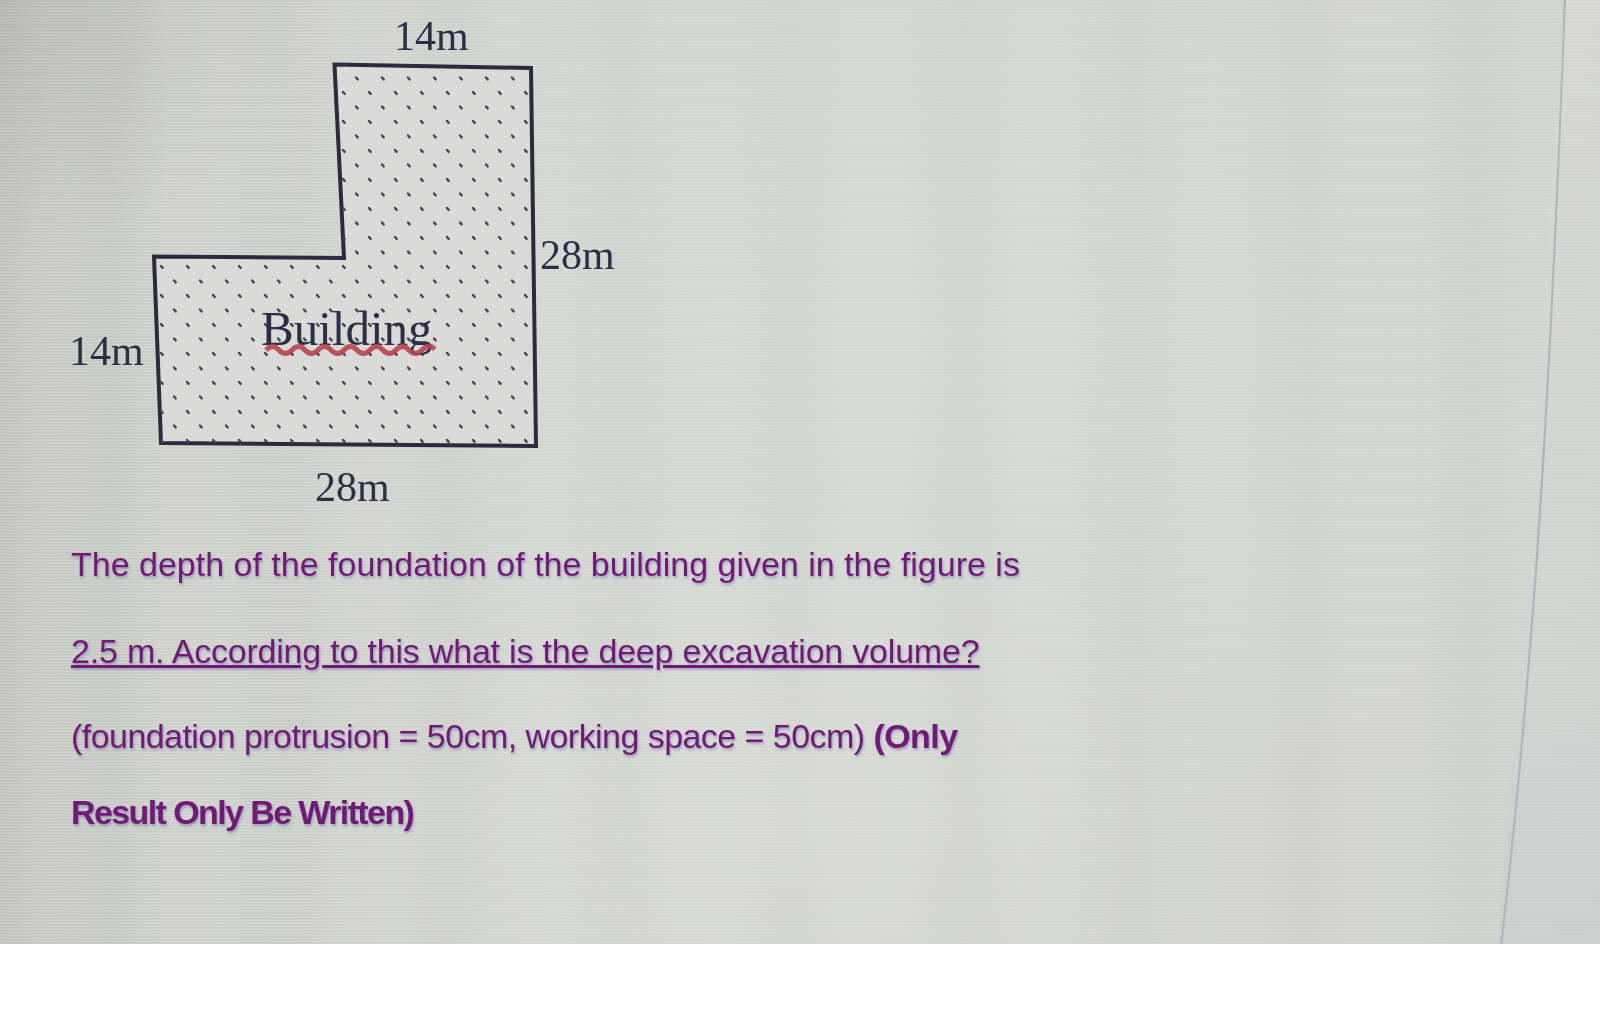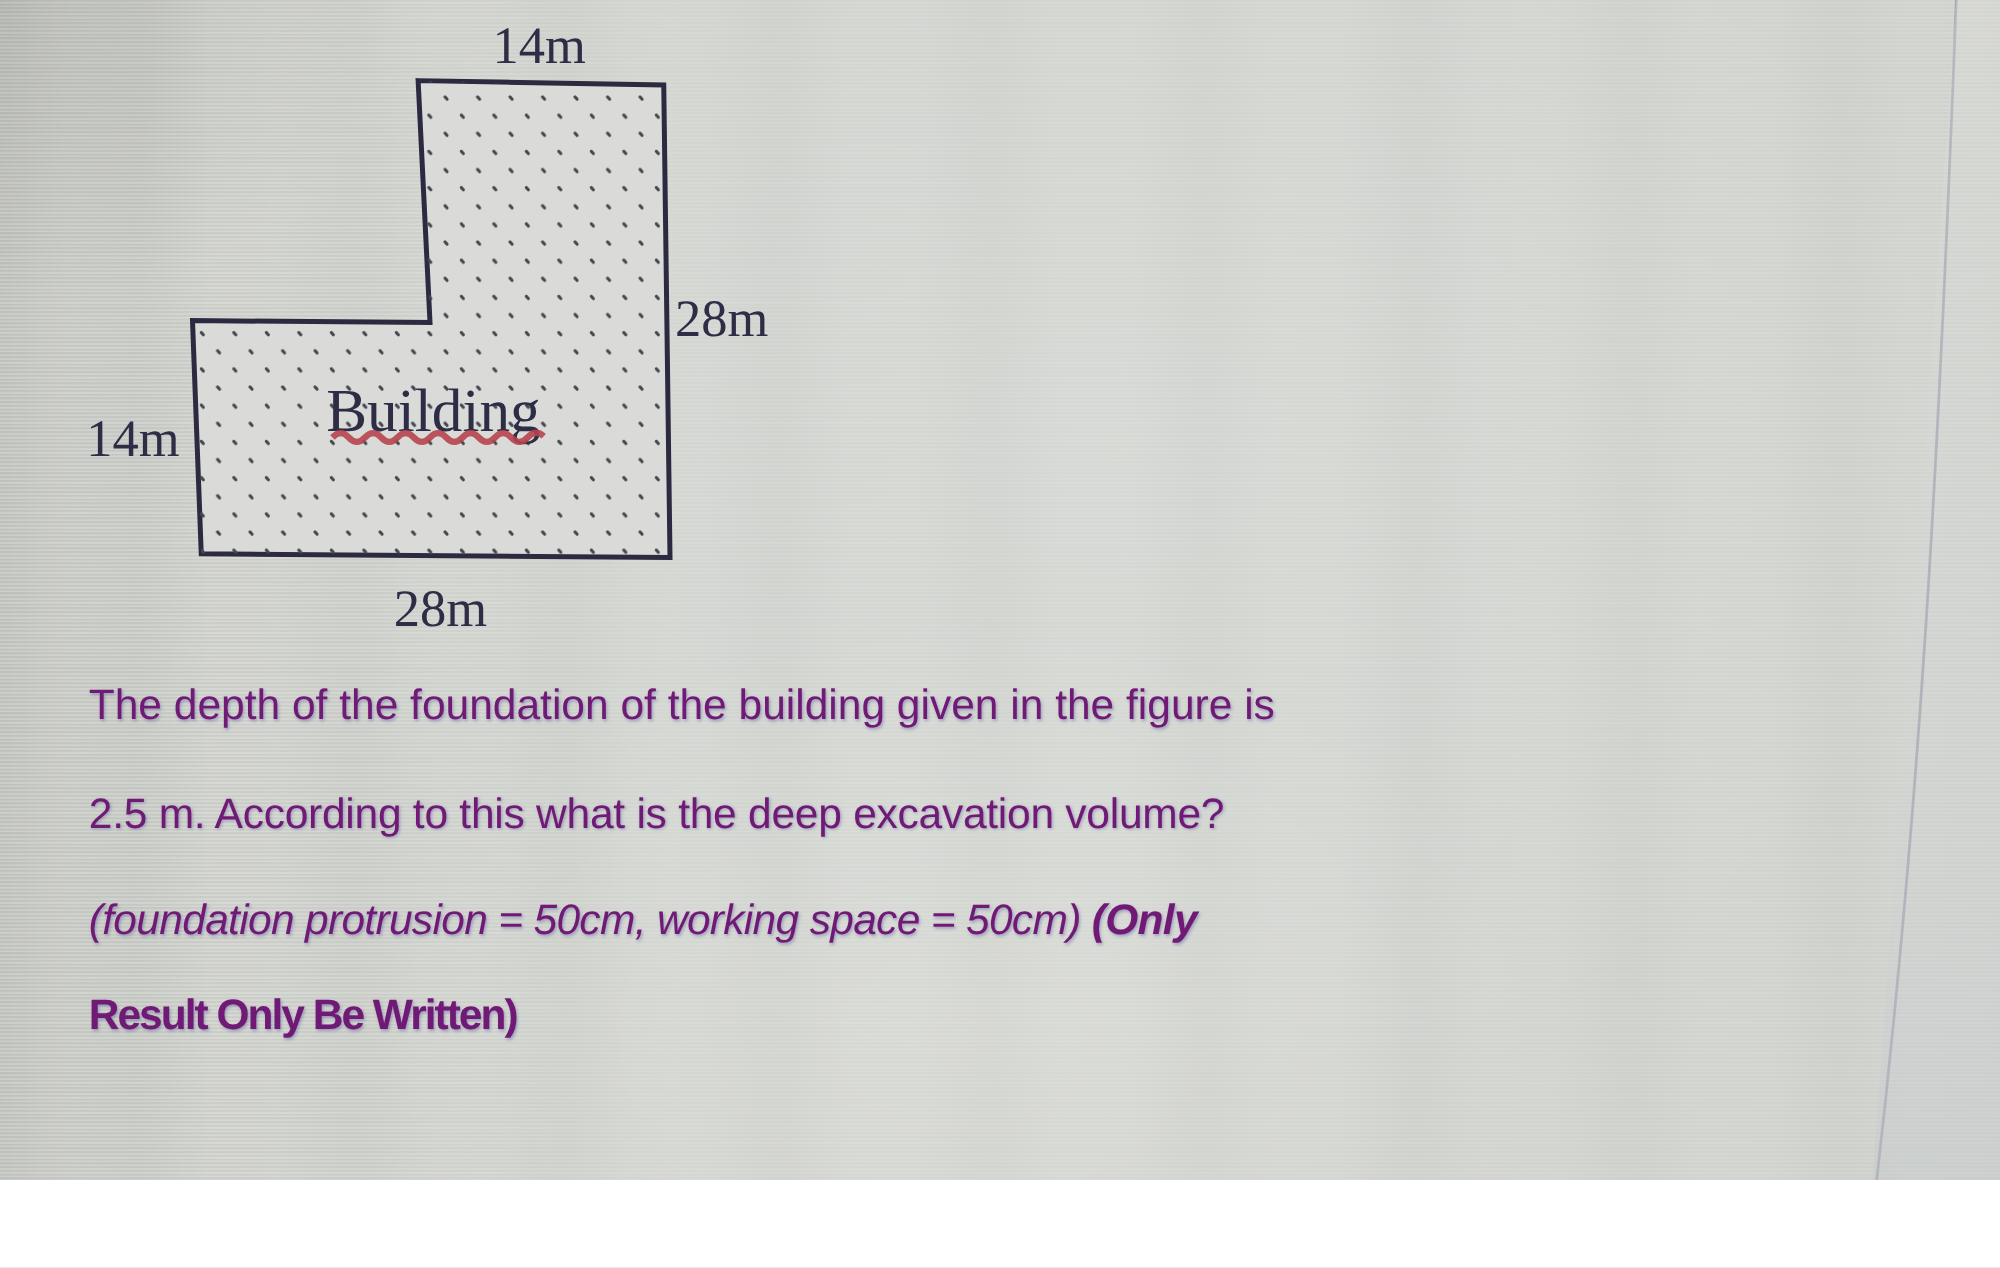--- a/index.html
+++ b/index.html
@@ -68,18 +68,18 @@
       </linearGradient>
     </defs>
 
     <polygon points="0,1007.5 350,1011 1600,1011 1600,1014 0,1014" fill="#3a3c40"></polygon>
 
     <polygon points="1590,1014 1600,998 1600,1014" fill="#3d444d"></polygon>
   </svg>
 
   <div class="para" style="top:545px;">The depth of the foundation of the building given in the figure is</div>
 
-  <div class="para" style="top:632px;letter-spacing:-0.2px;">2.5 m. According to this what is the deep excavation volume?</div>
+  <div class="para" style="top:632px;letter-spacing:-0.2px;text-decoration:underline;">2.5 m. According to this what is the deep excavation volume?</div>
 
-  <div class="para" style="top:717px;letter-spacing:-0.55px;font-style:italic;">(foundation protrusion = 50cm, working space = 50cm) <span class="b">(Only</span></div>
+  <div class="para" style="top:717px;letter-spacing:-0.55px;">(foundation protrusion = 50cm, working space = 50cm) <span class="b">(Only</span></div>
 
   <div class="para b" style="top:793px;letter-spacing:-1.6px;">Result Only Be Written)</div>
 </div>
 
 </body></html>

